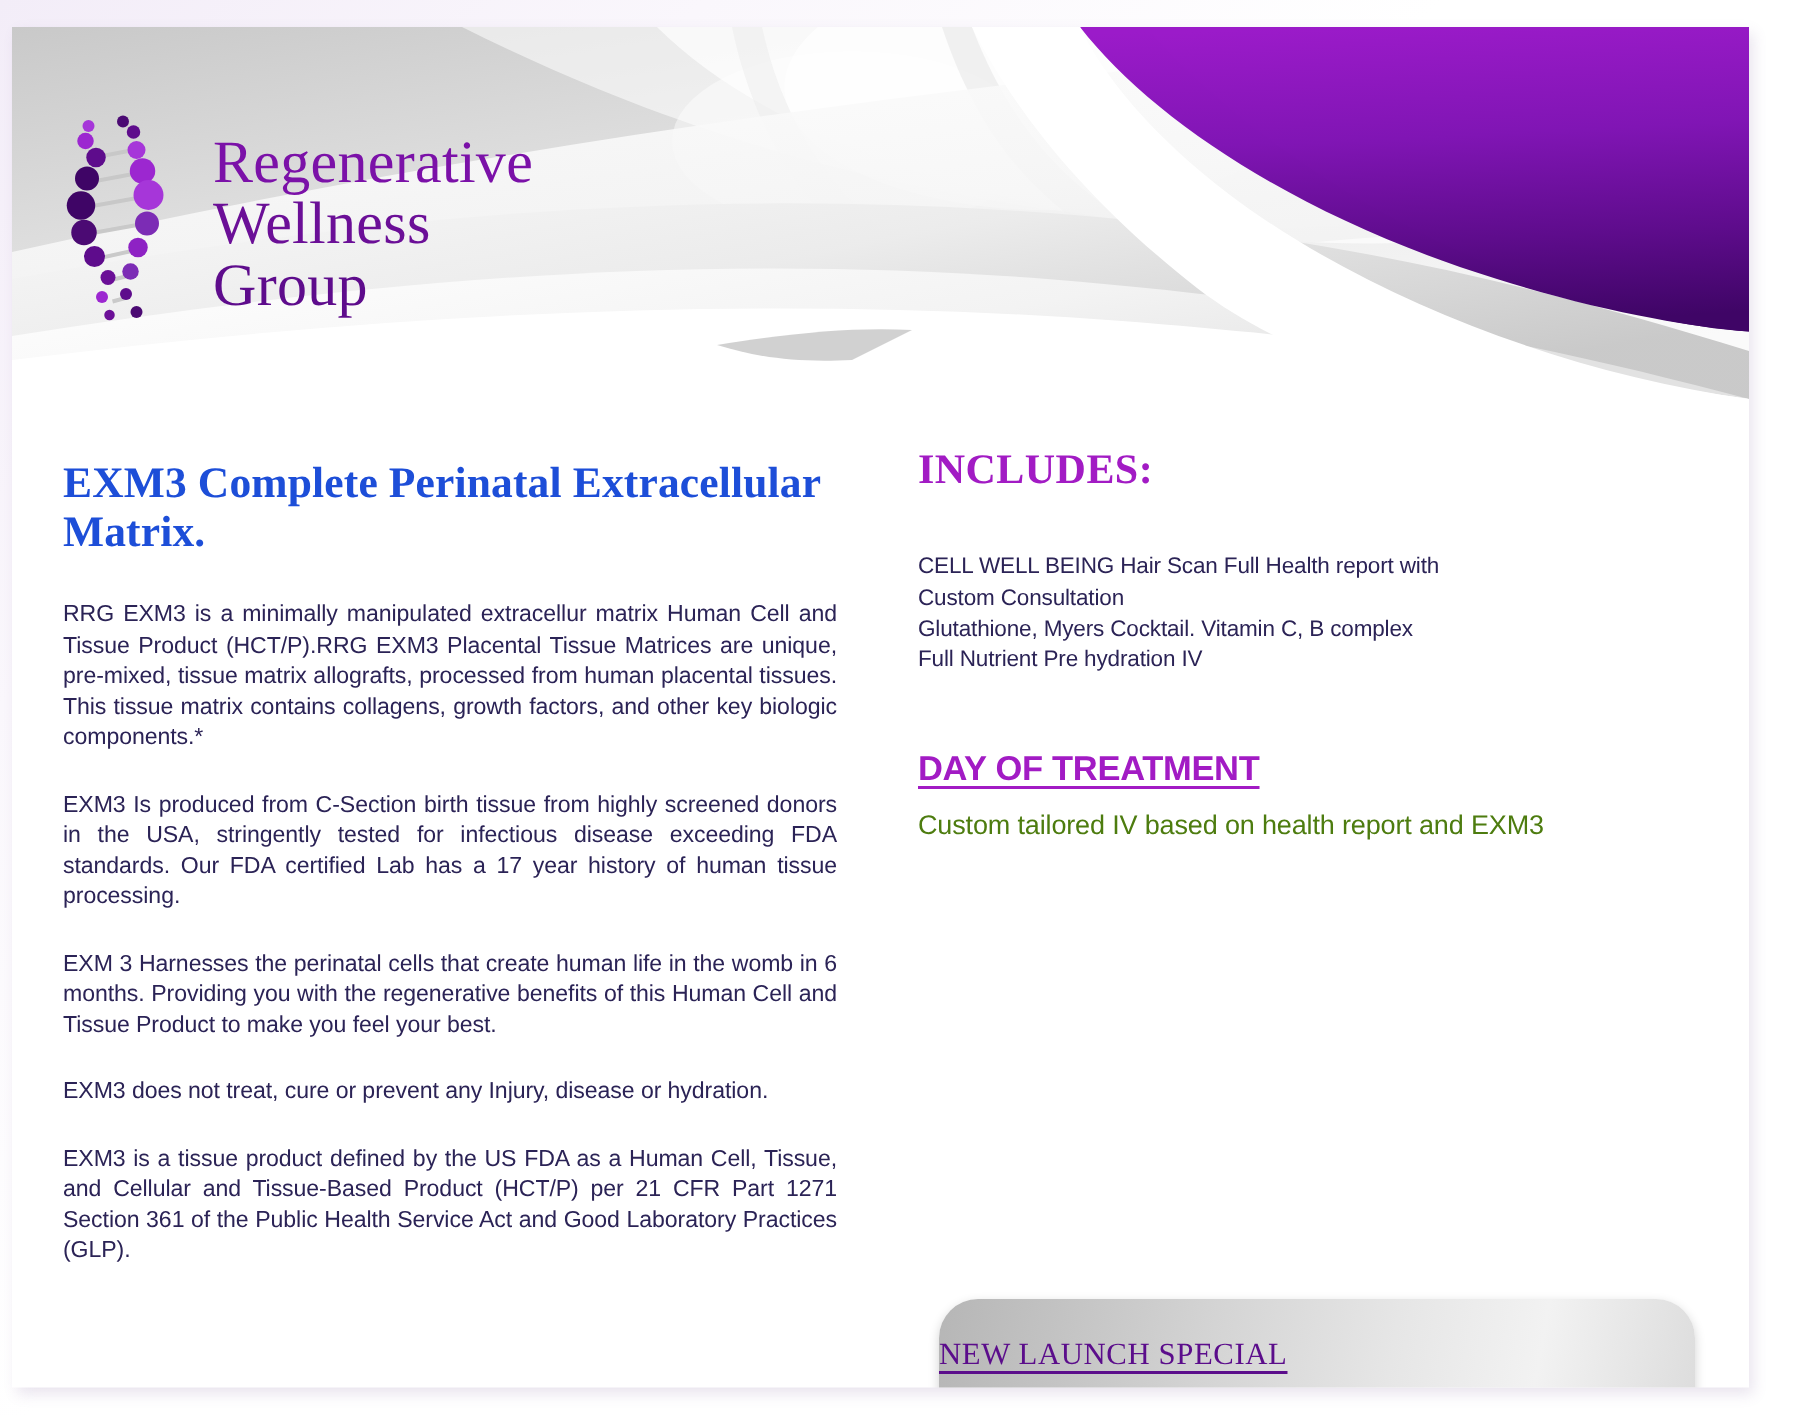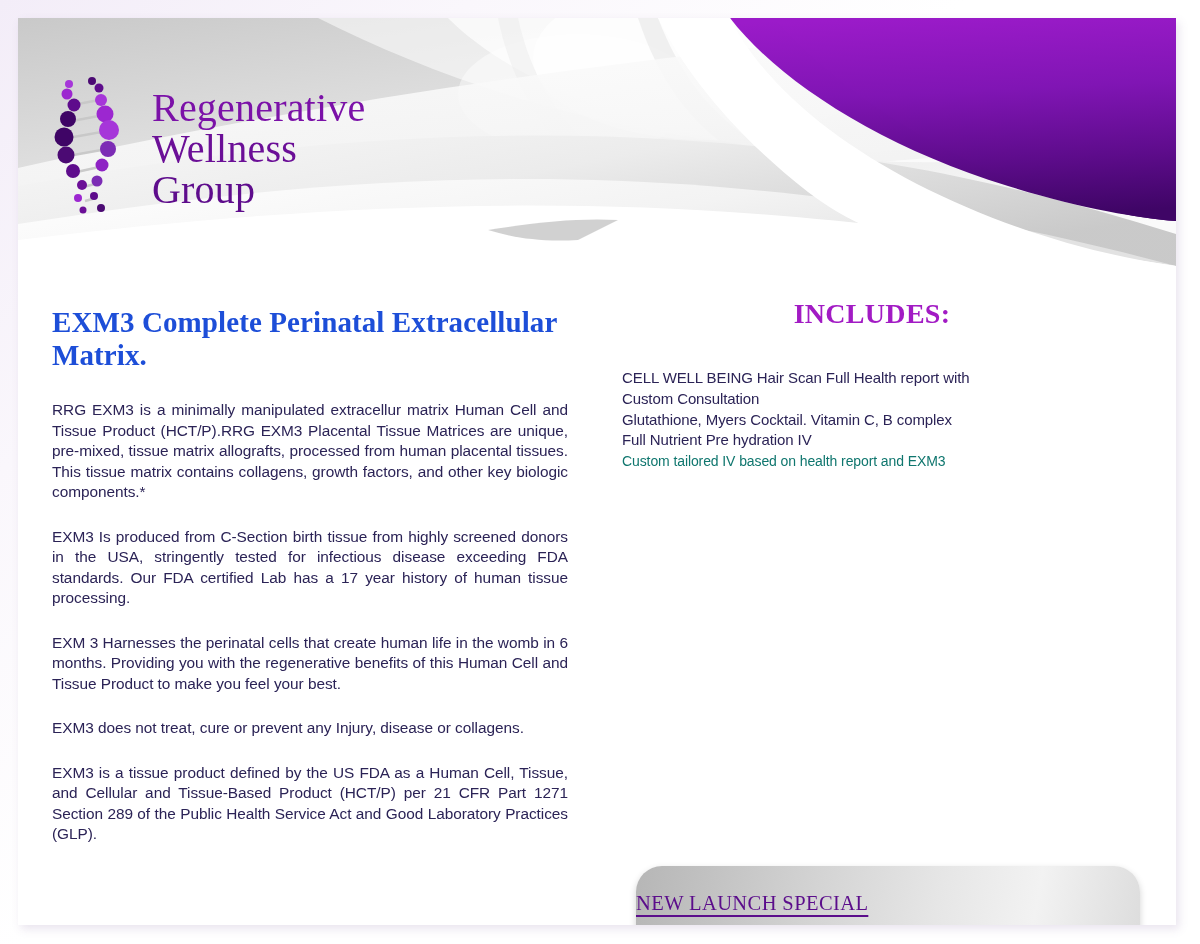--- a/index.html
+++ b/index.html
@@ -26,21 +26,21 @@
     left: 0; top: 0;
     width: 1200px; height: 944px;
     background:
       linear-gradient(135deg, #f3edf8 0%, #faf7fc 22%, #ffffff 45%),
       #ffffff;
   }
 
   
   .sheet {
     position: absolute;
-    left: 18px;
+    left: 8px;
     top: 18px;
     width: 1158px;
     height: 907px;
     background: #ffffff;
     box-shadow: 3px 4px 9px rgba(120, 90, 150, 0.16);
     overflow: hidden;
   }
 
   
   .header {
@@ -121,21 +121,20 @@
     letter-spacing: -0.05px;
   }
   p.para:last-child { margin-bottom: 0; }
 
   .h-includes {
     font-family: "Liberation Serif", serif;
     font-size: 28px;
     color: #A21BC4;
     margin: 0 0 38px 0;
     letter-spacing: 0.3px;
-    text-align: center;
   }
 
   .sub-head {
     font-size: 23px;
     color: #A21BC4;
     margin: 0 0 14px 0;
     text-decoration: underline;
     text-underline-offset: 4px;
     letter-spacing: -0.2px;
   }
@@ -146,23 +145,23 @@
     padding: 0;
     list-style: none;
   }
   .line-list li {
     font-size: 15px;
     line-height: 20.8px;
     color: #2B2356;
     letter-spacing: -0.1px;
   }
   .plain-line {
-    font-size: 14px;
+    font-size: 18px;
     line-height: 21px;
-    color: #0f766e;
+    color: #4d7c0f;
     margin: 0;
     letter-spacing: -0.1px;
   }
 
   
   .price-panel {
     position: absolute;
     left: 618px;
     top: 600px;
     width: 504px;
@@ -309,34 +308,35 @@
       </div>
     </div>
 
     <div class="body-area">
 
       <div class="col-left">
         <h2 class="h-left">EXM3 Complete Perinatal Extracellular Matrix.</h2>
         <p class="para">RRG EXM3 is a minimally manipulated extracellur matrix Human Cell and Tissue Product (HCT/P).RRG EXM3 Placental Tissue Matrices are unique, pre-mixed, tissue matrix allografts, processed from human placental tissues. This tissue matrix contains collagens, growth factors, and other key biologic components.*</p>
         <p class="para">EXM3 Is produced from C-Section birth tissue from highly screened donors in the USA, stringently tested for infectious disease exceeding FDA standards. Our FDA certified Lab has a 17 year history of human tissue processing.</p>
         <p class="para">EXM 3 Harnesses the perinatal cells that create human life in the womb in 6 months. Providing you with the regenerative benefits of this Human Cell and Tissue Product to make you feel your best.</p>
-        <p class="para">EXM3 does not treat, cure or prevent any Injury, disease or collagens.</p>
-        <p class="para">EXM3 is a tissue product defined by the US FDA as a Human Cell, Tissue, and Cellular and Tissue-Based Product (HCT/P) per 21 CFR Part 1271 Section 289 of the Public Health Service Act and Good Laboratory Practices (GLP).</p>
+        <p class="para">EXM3 does not treat, cure or prevent any Injury, disease or hydration.</p>
+        <p class="para">EXM3 is a tissue product defined by the US FDA as a Human Cell, Tissue, and Cellular and Tissue-Based Product (HCT/P) per 21 CFR Part 1271 Section 361 of the Public Health Service Act and Good Laboratory Practices (GLP).</p>
       </div>
 
       <div class="col-right">
         <h2 class="h-includes">INCLUDES:</h2>
 
         <ul class="line-list">
           <li>CELL WELL BEING Hair Scan Full Health report with</li>
           <li>Custom Consultation</li>
           <li>Glutathione, Myers Cocktail. Vitamin C, B complex</li>
           <li>Full Nutrient Pre hydration IV</li>
         </ul>
 
+        <h3 class="sub-head second">DAY OF TREATMENT</h3>
         <p class="plain-line">Custom tailored IV based on health report and EXM3</p>
       </div>
 
       <div class="price-panel">
         <div class="price-title">
           <span>NEW LAUNCH SPECIAL </span>
         </div>
 
       </div>
 

